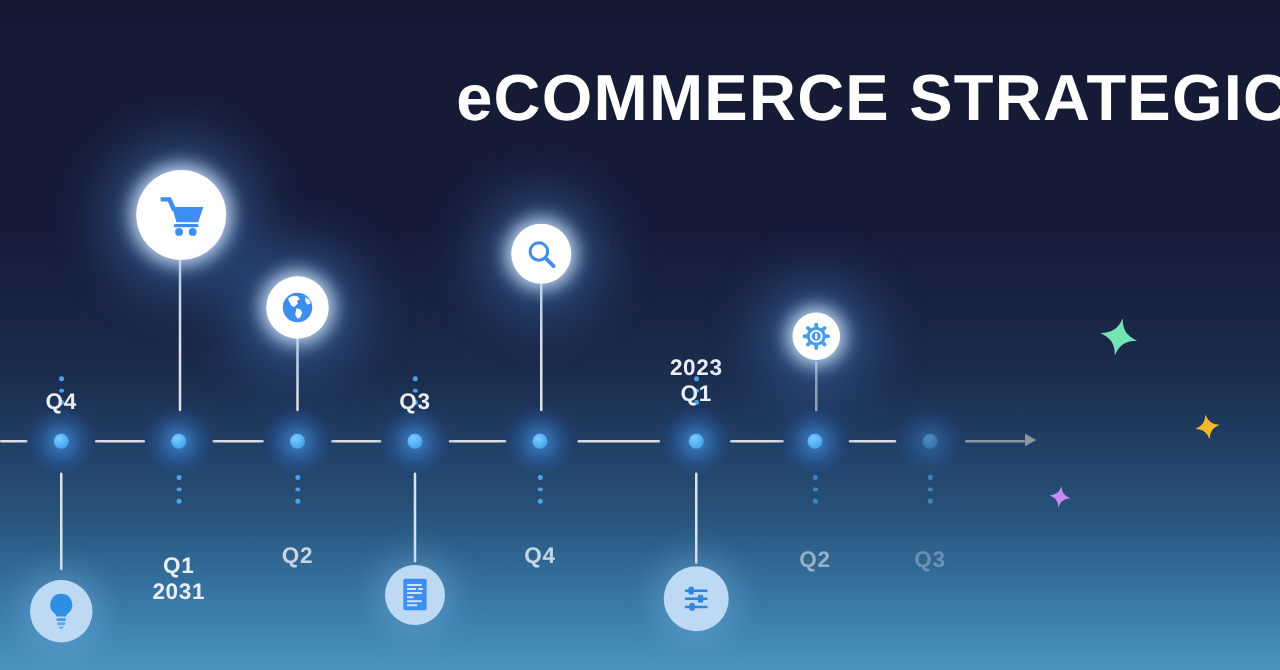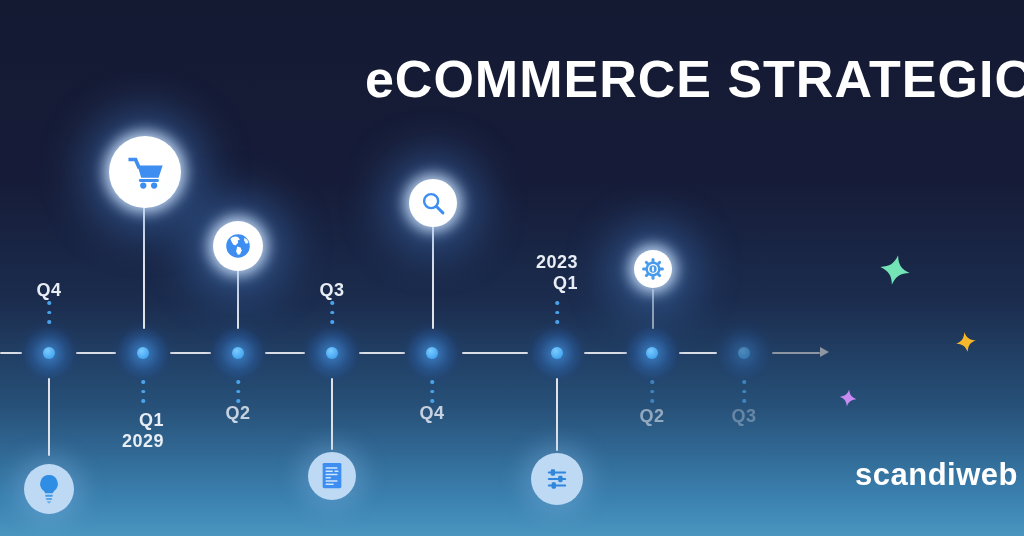--- a/index.html
+++ b/index.html
@@ -23,21 +23,21 @@
     border-radius:50%;}
   .node .dot{position:absolute;left:50%;top:50%;width:12px;height:12px;transform:translate(-50%,-50%);
     border-radius:50%;background:radial-gradient(circle at 38% 32%,#7ccbff,#2f97ea);}
   .node.faint{opacity:0.55;}
   .vline{position:absolute;width:2px;background:#dfe2e8;transform:translateX(-50%);border-radius:1px;}
   .vline.dim{background:#9aa1ac;}
   .vdots{position:absolute;transform:translateX(-50%);display:flex;flex-direction:column;align-items:center;gap:6px;}
   .vdots .dot{width:3.5px;height:3.5px;border-radius:50%;background:#4aa3ea;}
   .vdots.dim .dot{opacity:0.65;}
   .qlabel{position:absolute;transform:translate(-50%,-50%);font-weight:bold;font-size:18px;
-    color:#e9edf4;text-align:right;line-height:1.16;white-space:nowrap;letter-spacing:0.5px;}
+    color:#e9edf4;text-align:center;line-height:1.16;white-space:nowrap;letter-spacing:0.5px;margin-top:32px;}
   .qlabel.mid{color:rgba(233,238,246,0.82);}
   .qlabel.dim{color:rgba(233,238,246,0.55);}
   .qlabel.faint{color:rgba(233,238,246,0.32);}
   
   .bubble{position:absolute;transform:translate(-50%,-50%);border-radius:50%;
     display:flex;align-items:center;justify-content:center;}
   .bubble.white{background:#ffffff;
     box-shadow:0 0 14px 5px rgba(210,230,255,0.85),0 0 46px 24px rgba(80,150,235,0.42);}
   .bubble.pale{background:#bdd9f3;
     box-shadow:0 0 22px 10px rgba(140,190,240,0.28);}
@@ -136,21 +136,21 @@
   <div class="vdots dim" style="left:744px;top:380px">
       <div class="dot"></div>
       <div class="dot"></div>
       <div class="dot"></div>
     </div>
 
   <div class="qlabel" style="left:49px;top:290px">
     <span>Q4</span></div>
   <div class="qlabel" style="left:143px;top:431px">
     <span>Q1</span><br>
-    <span>2029</span></div>
+    <span>2031</span></div>
   <div class="qlabel mid" style="left:238px;top:413px">
     <span>Q2</span></div>
   <div class="qlabel" style="left:332px;top:290px">
     <span>Q3</span></div>
   <div class="qlabel mid" style="left:432px;top:413px">
     <span>Q4</span></div>
   <div class="qlabel" style="left:557px;top:273px">
     <span>2023</span><br>
     <span>Q1</span></div>
   <div class="qlabel dim" style="left:652px;top:416px">
@@ -249,15 +249,14 @@
     <svg width="20" height="20" viewBox="0 0 24 24" style="transform:rotate(-10deg)">
       <path d="M12 0C13.7 7.3 16.7 10.3 24 12C16.7 13.7 13.7 16.7 12 24C10.3 16.7 7.3 13.7 0 12C7.3 10.3 10.3 7.3 12 0Z" fill="#f6b82a"></path>
     </svg>
   </div>
   <div class="star" style="left:848px;top:400px">
     <svg width="17" height="17" viewBox="0 0 24 24" style="transform:rotate(8deg)">
       <path d="M12 0C13.7 7.3 16.7 10.3 24 12C16.7 13.7 13.7 16.7 12 24C10.3 16.7 7.3 13.7 0 12C7.3 10.3 10.3 7.3 12 0Z" fill="#c78bf2"></path>
     </svg>
   </div>
 
-  <div class="brand">scandiweb</div>
 
 </div>
 
 </body></html>

